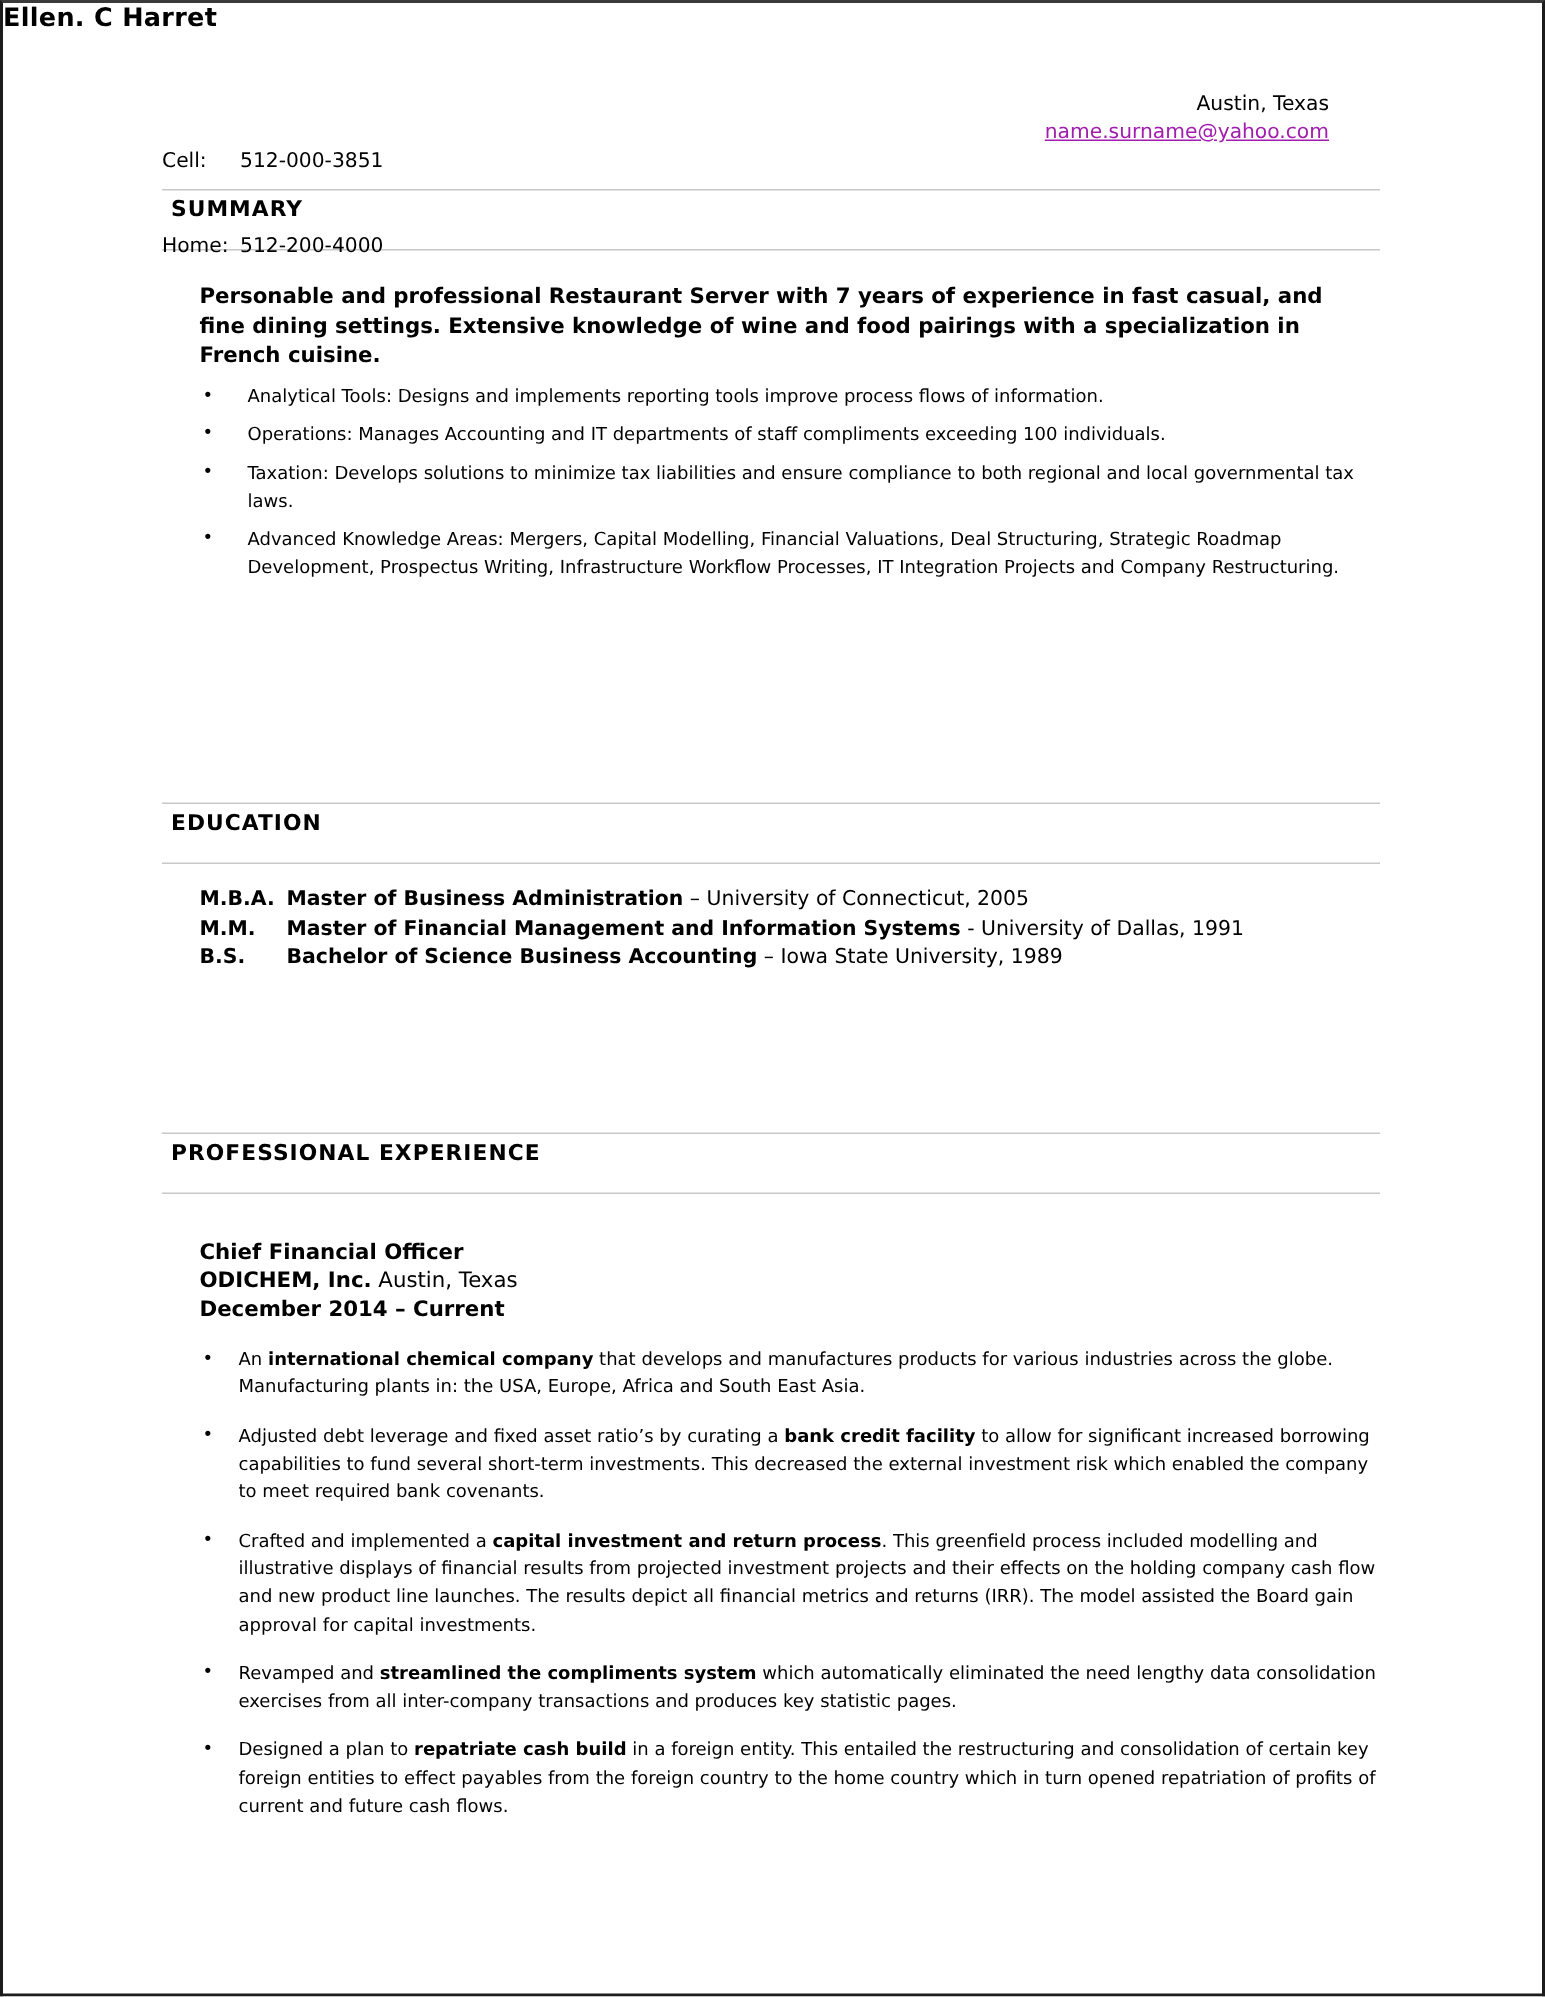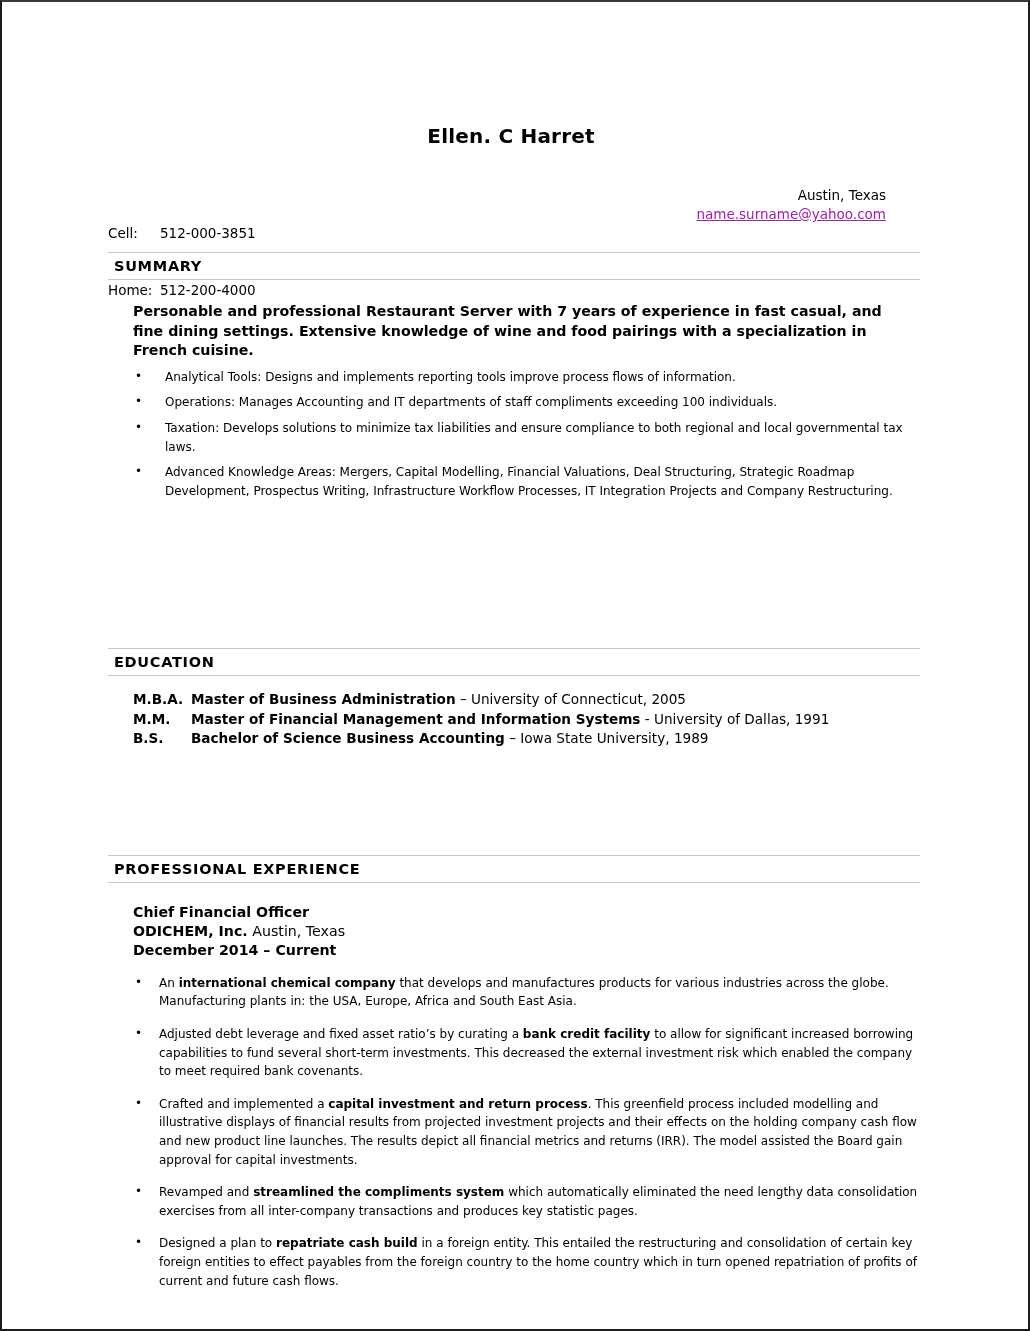--- a/index.html
+++ b/index.html
@@ -24,26 +24,24 @@
     overflow: hidden;
   }
   .inner {
     position: absolute;
     left: 0; top: 0;
     width: 1026px;
   }
 
   
   .doc-title {
-    text-align: center;
-    font-size: 20px;
+    font-size: 17px;
     font-weight: bold;
     letter-spacing: 0.2px;
     margin: 0;
-    padding-top: 122px;
     padding-right: 8px;
   }
   .contact {
     position: relative;
     margin-top: 38px;
     height: 44px;
   }
   .contact-left {
     position: absolute;
     left: 106px;
@@ -73,21 +71,21 @@
   }
 
   
   .section {
     margin-left: 106px;
     margin-right: 108px;
   }
   .section-head {
     border-top: 1px solid #c8c8c8;
     border-bottom: 1px solid #c8c8c8;
-    padding: 5px 0 5px 6px;
+    padding: 5px 0 18px 6px;
     font-size: 14.5px;
     font-weight: bold;
     letter-spacing: 0.7px;
   }
 
   
   .body-block {
     margin-left: 25px;
     margin-right: 0;
   }
@@ -138,21 +136,21 @@
   }
   .edu-row .title {
     font-weight: bold;
   }
   .edu-row .school {
     font-weight: normal;
   }
 
   
   .job-head {
-    margin-top: 20px;
+    margin-top: 30px;
     font-size: 14.2px;
     line-height: 19px;
     font-weight: bold;
   }
   .job-head .loc {
     font-weight: normal;
   }
   .job-bullets {
     margin-top: 10px;
     margin-left: 24px;

